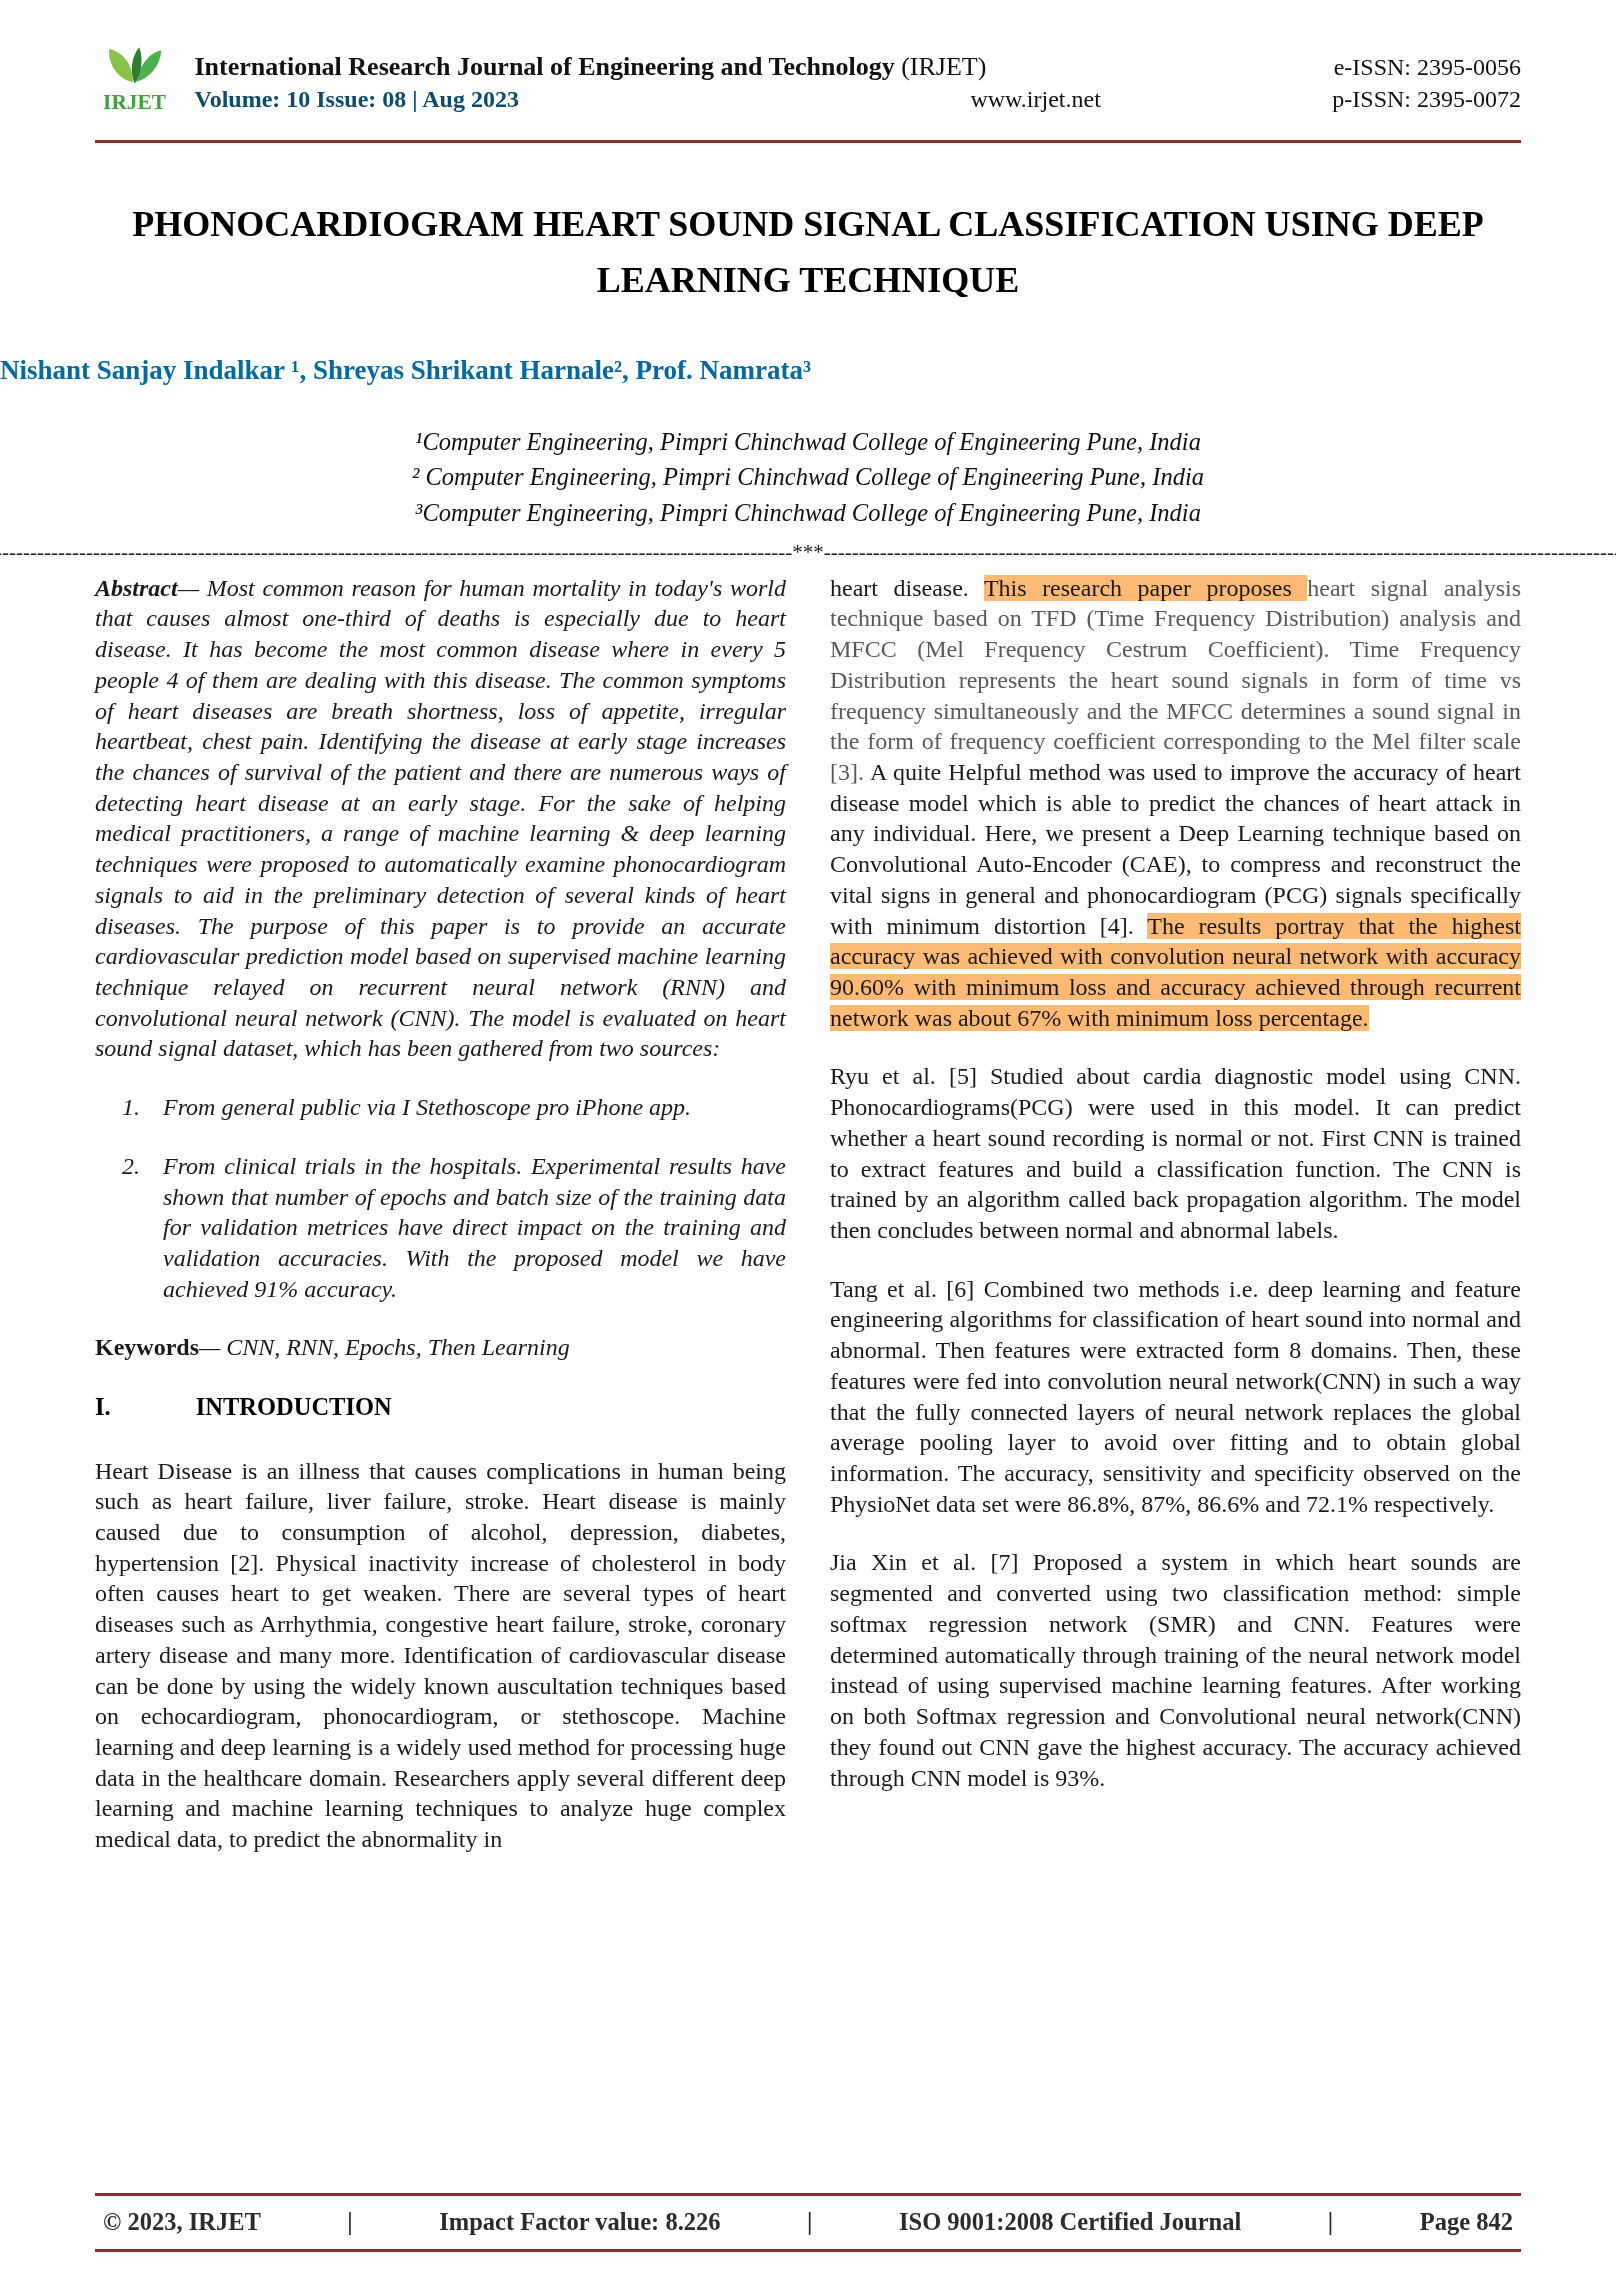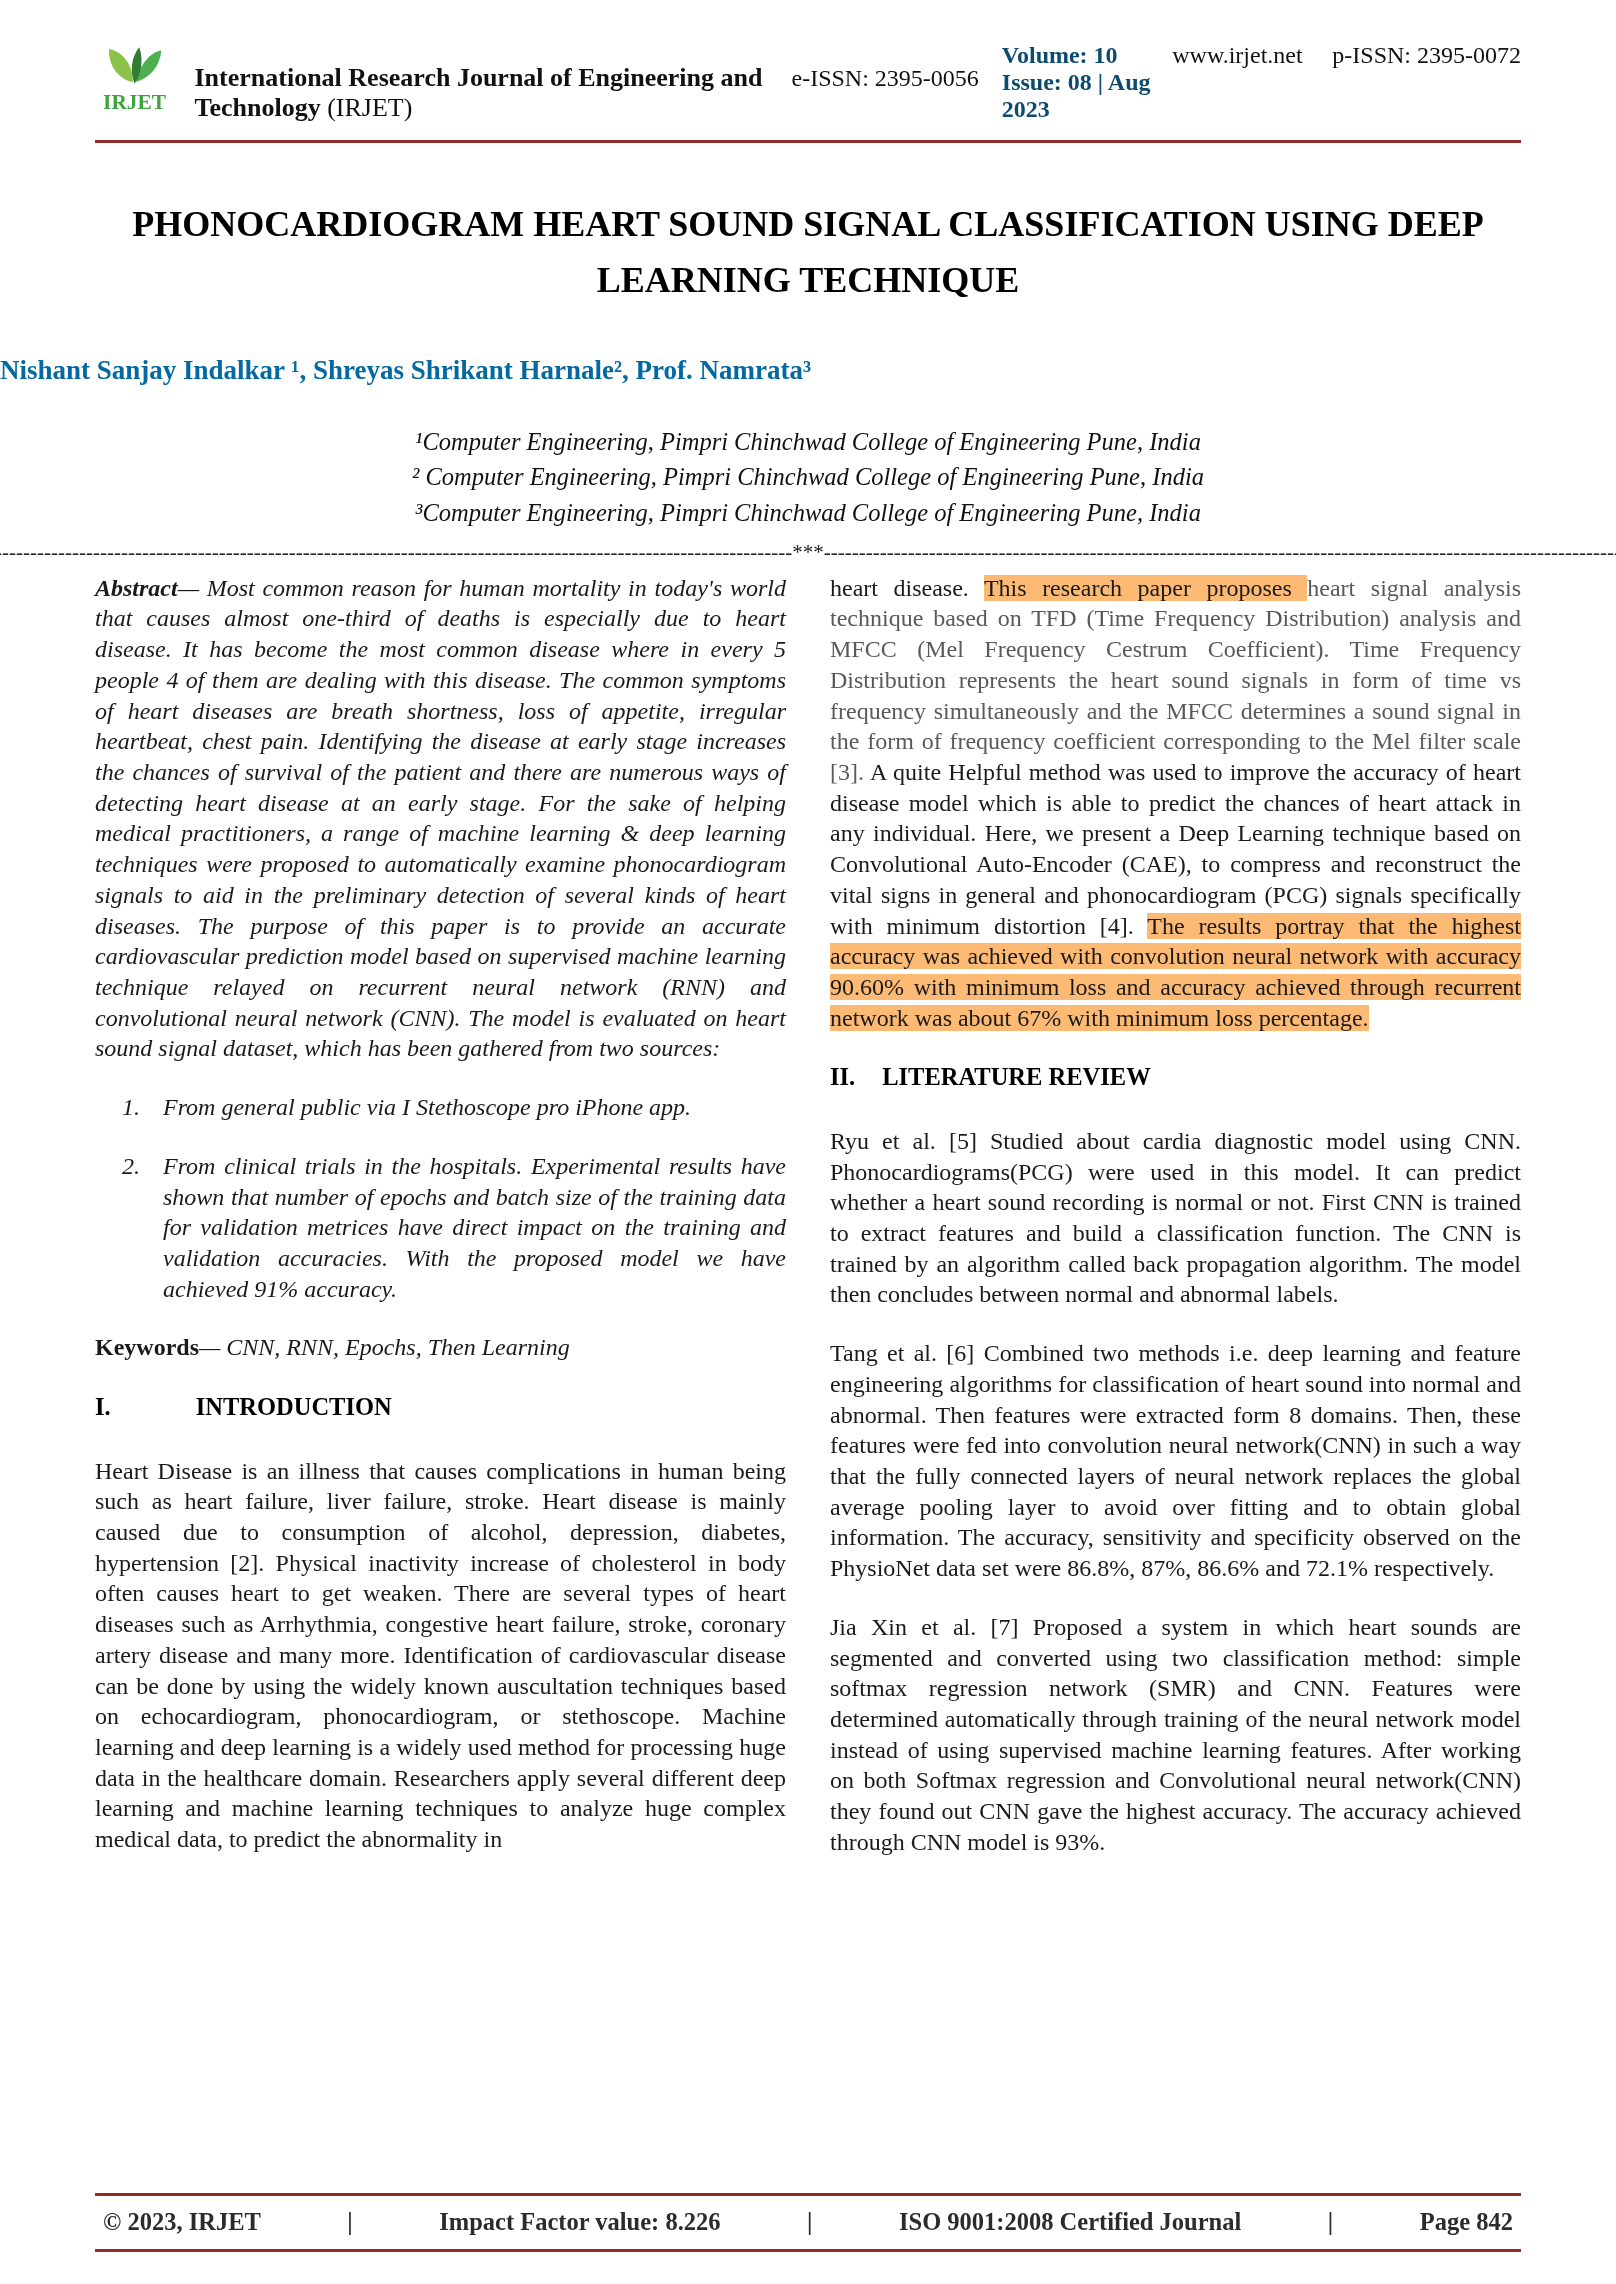--- a/index.html
+++ b/index.html
@@ -13,21 +13,21 @@
     overflow:hidden;
   }
   
   .header {
     position:absolute; top:41px; left:95px; right:95px;
     display:flex; align-items:center; gap:20.5px;
     border-bottom:3.2px solid #8f2b2b;
     padding-bottom:16px;
   }
   .logo { width:79px; flex:none; text-align:left; }
-  .header-mid { flex:1; display:flex; gap:23px;align-items:flex-end; }
+  .header-mid { flex:1; display:flex; flex-direction:column; gap:4px; }
   .hrow { display:flex; align-items:baseline; }
   .journal-name { flex:1; font-size:26px; font-weight:bold; color:#111; }
   .journal-abbr { font-weight:normal; }
   .eissn, .pissn { font-size:24px; color:#111; text-align:right; min-width:205px; }
   .volume { flex:1; font-size:24px; font-weight:bold; color:#0c4a6e; }
   .website { flex:1; font-size:24px; text-align:center; color:#111; }
   
   .paper-title {
     margin:197px auto 0 auto;
     max-width:1389px;
@@ -146,25 +146,20 @@
         <span class="gap-wide"></span>
         <span>INTRODUCTION</span>
       </div>
 
       <p>Heart Disease is an illness that causes complications in human being such as heart failure, liver failure, stroke. Heart disease is mainly caused due to consumption of alcohol, depression, diabetes, hypertension [2]. Physical inactivity increase of cholesterol in body often causes heart to get weaken. There are several types of heart diseases such as Arrhythmia, congestive heart failure, stroke, coronary artery disease and many more. Identification of cardiovascular disease can be done by using the widely known auscultation techniques based on echocardiogram, phonocardiogram, or stethoscope. Machine learning and deep learning is a widely used method for processing huge data in the healthcare domain. Researchers apply several different deep learning and machine learning techniques to analyze huge complex medical data, to predict the abnormality in</p>
     </div>
 
     <div class="col">
       <p><span>heart disease. </span><span class="hl">This research paper proposes </span><span class="graytext">heart signal analysis technique based on TFD (Time Frequency Distribution) analysis and MFCC (Mel Frequency Cestrum Coefficient). Time Frequency Distribution represents the heart sound signals in form of time vs frequency simultaneously and the MFCC determines a sound signal in the form of frequency coefficient corresponding to the Mel filter scale [3]. </span><span>A quite Helpful method was used to improve the accuracy of heart disease model which is able to predict the chances of heart attack in any individual. Here, we present a Deep Learning technique based on Convolutional Auto-Encoder (CAE), to compress and reconstruct the vital signs in general and phonocardiogram (PCG) signals specifically with minimum distortion [4]. </span><span class="hl">The results portray that the highest accuracy was achieved with convolution neural network with accuracy 90.60% with minimum loss and accuracy achieved through recurrent network was about 67% with minimum loss percentage.</span></p>
 
-      <div class="sec-heading">
-        <span>II.</span>
-        <span class="gap-narrow"></span>
-        <span>LITERATURE REVIEW</span>
-      </div>
 
       <p>Ryu et al. [5] Studied about cardia diagnostic model using CNN. Phonocardiograms(PCG) were used in this model. It can predict whether a heart sound recording is normal or not. First CNN is trained to extract features and build a classification function. The CNN is trained by an algorithm called back propagation algorithm. The model then concludes between normal and abnormal labels.</p>
       <p>Tang et al. [6] Combined two methods i.e. deep learning and feature engineering algorithms for classification of heart sound into normal and abnormal. Then features were extracted form 8 domains. Then, these features were fed into convolution neural network(CNN) in such a way that the fully connected layers of neural network replaces the global average pooling layer to avoid over fitting and to obtain global information. The accuracy, sensitivity and specificity observed on the PhysioNet data set were 86.8%, 87%, 86.6% and 72.1% respectively.</p>
       <p>Jia Xin et al. [7] Proposed a system in which heart sounds are segmented and converted using two classification method: simple softmax regression network (SMR) and CNN. Features were determined automatically through training of the neural network model instead of using supervised machine learning features. After working on both Softmax regression and Convolutional neural network(CNN) they found out CNN gave the highest accuracy. The accuracy achieved through CNN model is 93%.</p>
     </div>
 
   </div>
 
   <div class="footer">
     <span>© 2023, IRJET</span>

